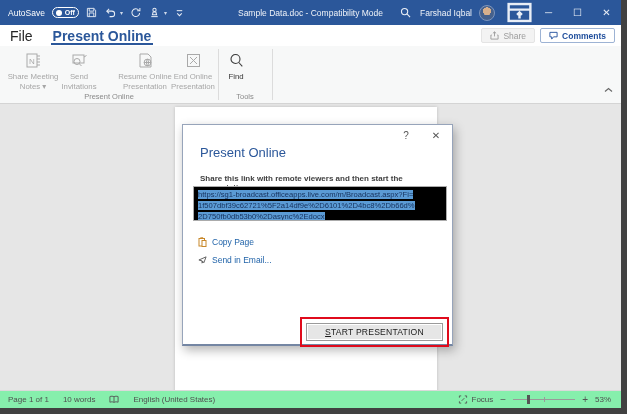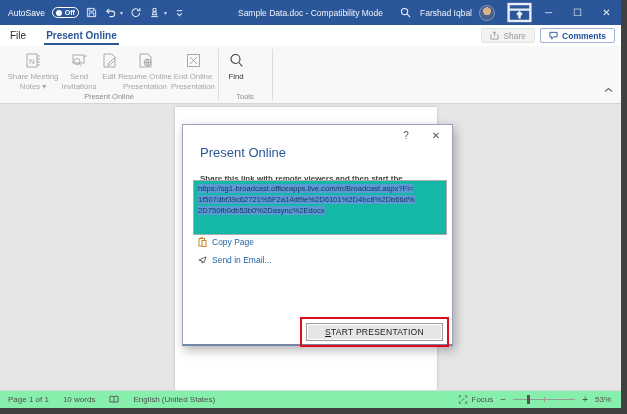--- a/index.html
+++ b/index.html
@@ -19,21 +19,21 @@
   .mini-caret { font-size:6px; color:#cfd9ea; margin-left:-4px; }
   .tb-title { position:absolute; left:50%; transform:translateX(-50%); font-size:8.5px; color:#f0f3f8; white-space:nowrap; }
   .tb-right { margin-left:auto; display:flex; align-items:center; height:100%; }
   .tb-user { font-size:8.5px; margin-right:7px; color:#f0f3f8; }
   .avatar { width:16px; height:16px; border-radius:50%; background:radial-gradient(circle at 50% 38%, #d8b08c 0 36%, #46618c 37% 100%); border:1px solid #7d95bd; margin-right:10px; }
   .tb-btn { width:29px; height:25px; display:flex; align-items:center; justify-content:center; color:#e9eef6; font-size:10px; }
   .search-glyph svg { width:11px; height:11px; }
 
   
   .tabrow { position:absolute; left:0; top:25px; width:100%; height:21px; background:#fff; display:flex; align-items:center; }
-  .tab { font-size:10px; color:#444; padding:0 10px; height:100%; display:flex; align-items:center; position:relative; }
+  .tab { font-size:14px; color:#444; padding:0 10px; height:100%; display:flex; align-items:center; position:relative; }
   .tab.file { color:#262626; }
   .tab.active { color:#2b579a; font-weight:bold; }
   .tab.active::after { content:""; position:absolute; left:8px; right:8px; bottom:1px; height:2px; background:#2b579a; }
   .tabrow-right { margin-left:auto; display:flex; gap:5px; padding-right:6px; }
   .pill-btn { height:15px; display:flex; align-items:center; gap:4px; font-size:8.5px; padding:0 8px; border-radius:2px; }
   .pill-btn.share { background:#f3f3f3; color:#9b9b9b; border:1px solid #e4e4e4; }
   .pill-btn.comments { background:#fff; color:#1f4e9c; border:1px solid #9db3d4; font-weight:bold; }
   .pill-btn svg { width:9px; height:9px; }
 
   
@@ -52,21 +52,21 @@
   
   .docarea { position:absolute; left:0; top:104px; width:100%; height:286px; background:#e6e6e6; overflow:hidden; }
   .page { position:absolute; left:175px; top:3px; width:262px; height:300px; background:#fff; box-shadow:0 0 3px rgba(0,0,0,.18); }
 
   
   .dialog { position:absolute; left:182px; top:20px; width:271px; height:222px; background:#fff; border:1px solid #97a4ba; border-bottom:2px solid #7486a3; box-shadow:2px 4px 10px rgba(0,0,0,.3); font-size:8px; }
   .dlg-controls { position:absolute; top:3px; right:8px; display:flex; gap:14px; color:#555; font-size:10px; }
   .dlg-ctl { width:16px; height:14px; display:flex; align-items:center; justify-content:center; }
   .dlg-title { position:absolute; left:17px; top:20px; font-size:13px; color:#2b579a; }
   .dlg-instr { position:absolute; left:17px; top:49px; font-size:8px; color:#3f3f3f;font-weight:bold; }
-  .linkbox { position:absolute; left:10px; top:55px; width:254px; height:55px; background:#14b8a6; border:1px solid #ababab; padding:3px 4px; overflow:hidden; }
+  .linkbox { position:absolute; left:10px; top:61px; width:254px; height:35px; background:#000000; border:1px solid #ababab; padding:3px 4px; overflow:hidden; }
   .linkline { display:block; line-height:1.35; }
   .linkline span { font-size:7.6px; background:#5b9bd5; color:#14305c; }
   .dlg-link { position:absolute; left:15px; display:flex; align-items:center; gap:5px; color:#1f62a8; font-size:8.5px; }
   .copy-row { top:112px; }
   .send-row { top:130px; }
   .dlg-link svg { width:9px; height:10px; }
   .clipboard-icon { color:#c8882a; }
   .sendmail-icon { color:#555; }
   .start-btn { position:absolute; left:123px; top:198px; width:137px; height:18px; background:#e6e6e6; border:1px solid #9a9a9a; box-shadow:inset 0 0 0 1px #fff; font-size:8.6px; color:#1a1a1a; display:flex; align-items:center; justify-content:center; letter-spacing:.2px; }
   .start-btn .acc { text-decoration:underline; }
@@ -185,29 +185,20 @@
     <div class="rb-btn" style="left:52px;">
       <span class="ric">
         <svg viewBox="0 0 17 17" fill="none" stroke="currentColor" stroke-width="1">
             <rect x="2" y="3" width="11" height="8"></rect>
             <circle cx="6" cy="9.5" r="3"></circle>
             <path d="M8.2 11.7l2.3 2.3"></path>
             <path d="M13 5l2.5-1.5"></path>
           </svg>
       </span>
       <span class="rlbl">Send Invitations</span>
-    </div>
-    <div class="rb-btn" style="left:92px; width:34px;">
-      <span class="ric">
-        <svg viewBox="0 0 17 17" fill="none" stroke="currentColor" stroke-width="1">
-            <path d="M3 2h8l3 3v10H3z"></path>
-            <path d="M7 12l6-6 1.5 1.5-6 6L7 14z"></path>
-          </svg>
-      </span>
-      <span class="rlbl">Edit</span>
     </div>
     <div class="rb-btn" style="left:118px;">
       <span class="ric">
         <svg viewBox="0 0 17 17" fill="none" stroke="currentColor" stroke-width="1">
             <path d="M3 2h8l3 3v10H3z"></path>
             <circle cx="10.5" cy="10.5" r="3.4"></circle>
             <path d="M7.1 10.5h6.8M10.5 7.1c-1.4 2.2-1.4 4.6 0 6.8M10.5 7.1c1.4 2.2 1.4 4.6 0 6.8"></path>
           </svg>
       </span>
       <span class="rlbl">Resume Online Presentation</span>

